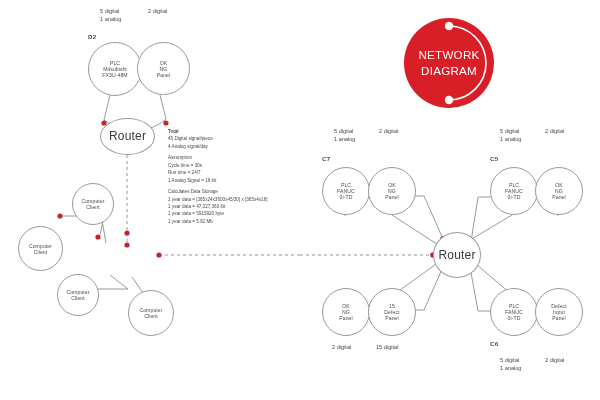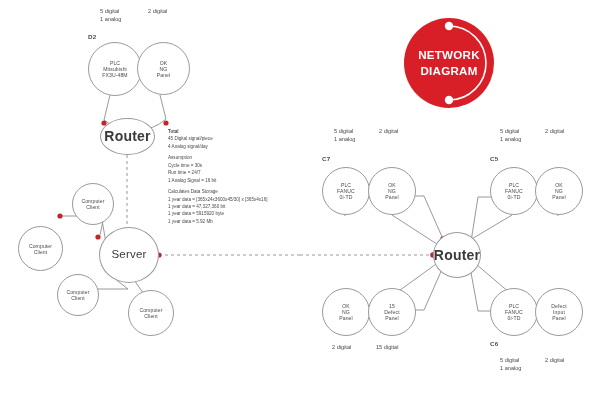--- a/index.html
+++ b/index.html
@@ -14,42 +14,42 @@
 
   
   .node{
     position:absolute;border:1px solid #9a9a9a;border-radius:50%;
     background:#ffffff;box-sizing:border-box;
     display:flex;flex-direction:column;align-items:center;justify-content:center;
     text-align:center;color:#4a4a4a;
   }
   .node .ln{display:block;line-height:1.18;white-space:nowrap;}
   .node-sm{font-size:5.1px;letter-spacing:.1px;}
-  .node-lg{font-size:14px;letter-spacing:.2px;color:#3a3a3a;font-weight:bold;}
+  .node-lg{font-size:12px;letter-spacing:.2px;color:#3a3a3a;}
   .node-xl{font-size:11.5px;letter-spacing:.2px;color:#3a3a3a;}
 
   
   .lbl{position:absolute;font-size:5.6px;line-height:1.42;color:#4a4a4a;white-space:nowrap;}
   .lbl-id{position:absolute;font-size:6.2px;color:#4a4a4a;letter-spacing:.3px;font-weight:bold;}
 
   
   .info{position:absolute;font-size:4.6px;line-height:1.62;color:#4a4a4a;white-space:nowrap;}
   .info b{font-weight:bold;}
   .info .gap{display:block;height:4px;}
 
   
   #badge{position:absolute;left:400px;top:14px;width:98px;height:98px;}
   #badge .disc{
     position:absolute;left:4px;top:4px;width:90px;height:90px;border-radius:50%;
     background:#d81e26;
   }
   #badge .txt{
     position:absolute;left:4px;top:4px;width:90px;height:90px;
     display:flex;flex-direction:column;align-items:center;justify-content:center;
-    color:#ffffff;font-weight:bold;font-size:11.6px;line-height:1.35;letter-spacing:.25px;
+    color:#ffffff;font-weight:normal;font-size:11.6px;line-height:1.35;letter-spacing:.25px;
   }
   #badge svg{position:absolute;left:0;top:0;width:98px;height:98px;}
 
   
   #source{
     position:absolute;left:10px;top:381px;font-size:8.6px;color:#d81e26;
     letter-spacing:.1px;
   }
   .dot{fill:#c0272d;}
 </style>
@@ -140,23 +140,20 @@
   <div class="node node-sm" style="left:137px;top:42px;width:53px;height:53px;">
     <span class="ln">OK</span>
     <span class="ln">NG</span>
     <span class="ln">Panel</span>
   </div>
 
   <div class="node node-lg" style="left:100px;top:118px;width:55px;height:37px;border-radius:50%;">
     <span class="ln">Router</span>
   </div>
 
-  <div class="node node-xl" style="left:99px;top:227px;width:60px;height:56px;">
-    <span class="ln">Server</span>
-  </div>
 
   <div class="node node-sm" style="left:72px;top:183px;width:42px;height:42px;">
     <span class="ln">Computer</span>
     <span class="ln">Client</span>
   </div>
   <div class="node node-sm" style="left:18px;top:226px;width:45px;height:45px;">
     <span class="ln">Computer</span>
     <span class="ln">Client</span>
   </div>
   <div class="node node-sm" style="left:57px;top:274px;width:42px;height:42px;">

